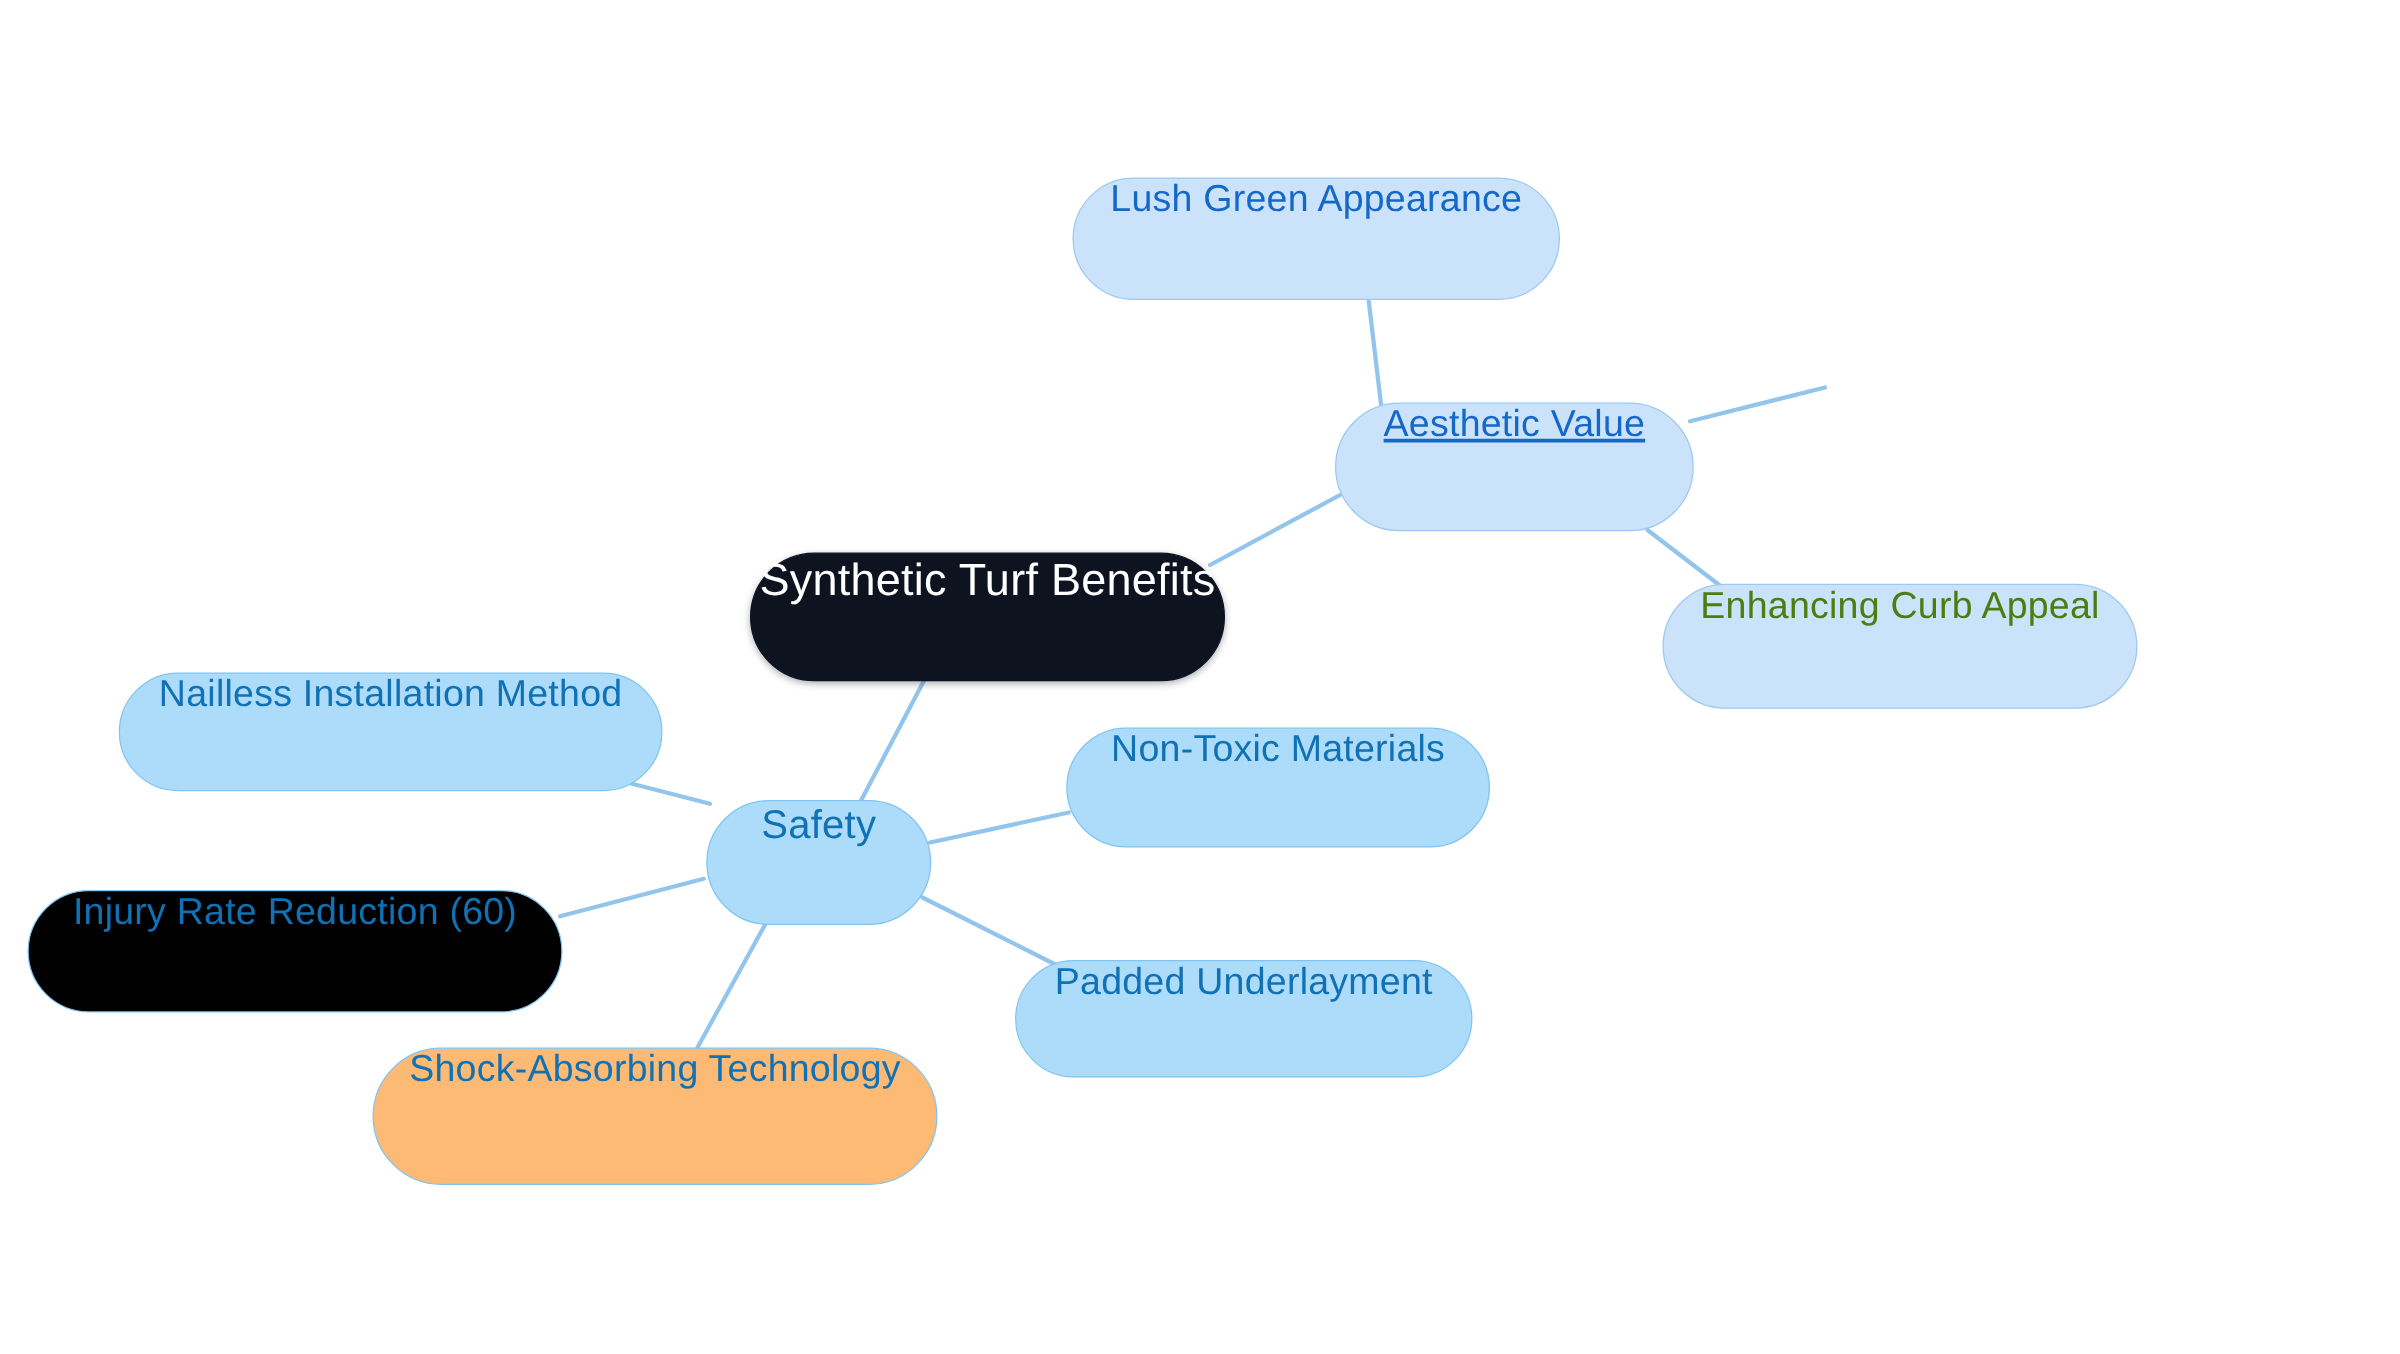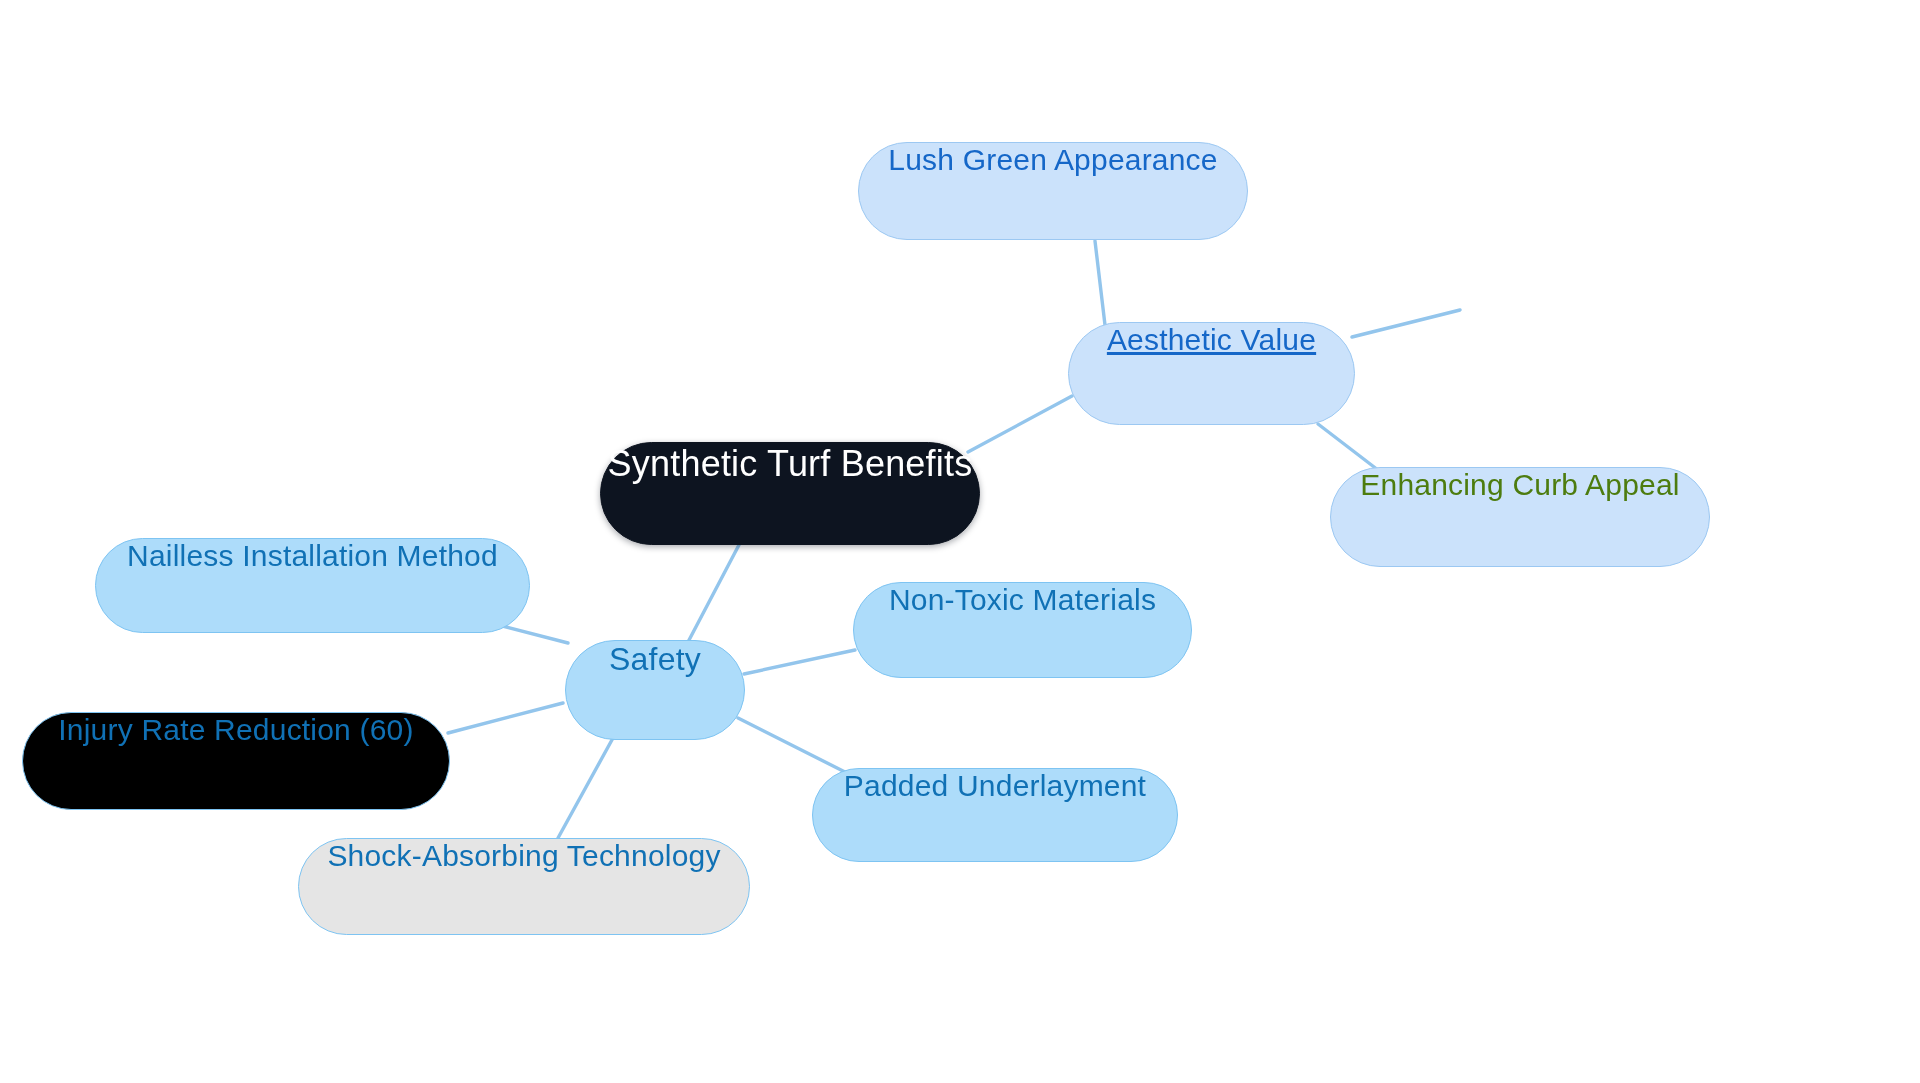--- a/index.html
+++ b/index.html
@@ -118,21 +118,21 @@
   </div>
 
   <div class="node node-leaf-safety" style="left: 95px; top: 522px; width: 435px; height: 95px; background: rgb(173, 220, 250); color: rgb(16, 113, 181); margin-top: 16px;">
     <span>Nailless Installation Method</span>
   </div>
 
   <div class="node node-leaf-safety" style="left: 22px; top: 712px; width: 428px; height: 98px; background: #000000; color: rgb(16, 113, 181);">
     <span>Injury Rate Reduction (60)</span>
   </div>
 
-  <div class="node node-leaf-safety" style="left: 298px; top: 838px; width: 452px; height: 97px; background: #e5e5e5; color: rgb(16, 113, 181);">
+  <div class="node node-leaf-safety" style="left: 298px; top: 838px; width: 452px; height: 110px; background: #fdba74; color: rgb(16, 113, 181);">
     <span>Shock-Absorbing Technology</span>
   </div>
 
   <div class="node node-leaf-safety" style="left: 853px; top: 582px; width: 339px; height: 96px; background: rgb(173, 220, 250); color: rgb(16, 113, 181);">
     <span>Non-Toxic Materials</span>
   </div>
 
   <div class="node node-leaf-safety" style="left: 812px; top: 768px; width: 366px; height: 94px; background: rgb(173, 220, 250); color: rgb(16, 113, 181);">
     <span>Padded Underlayment</span>
   </div>

